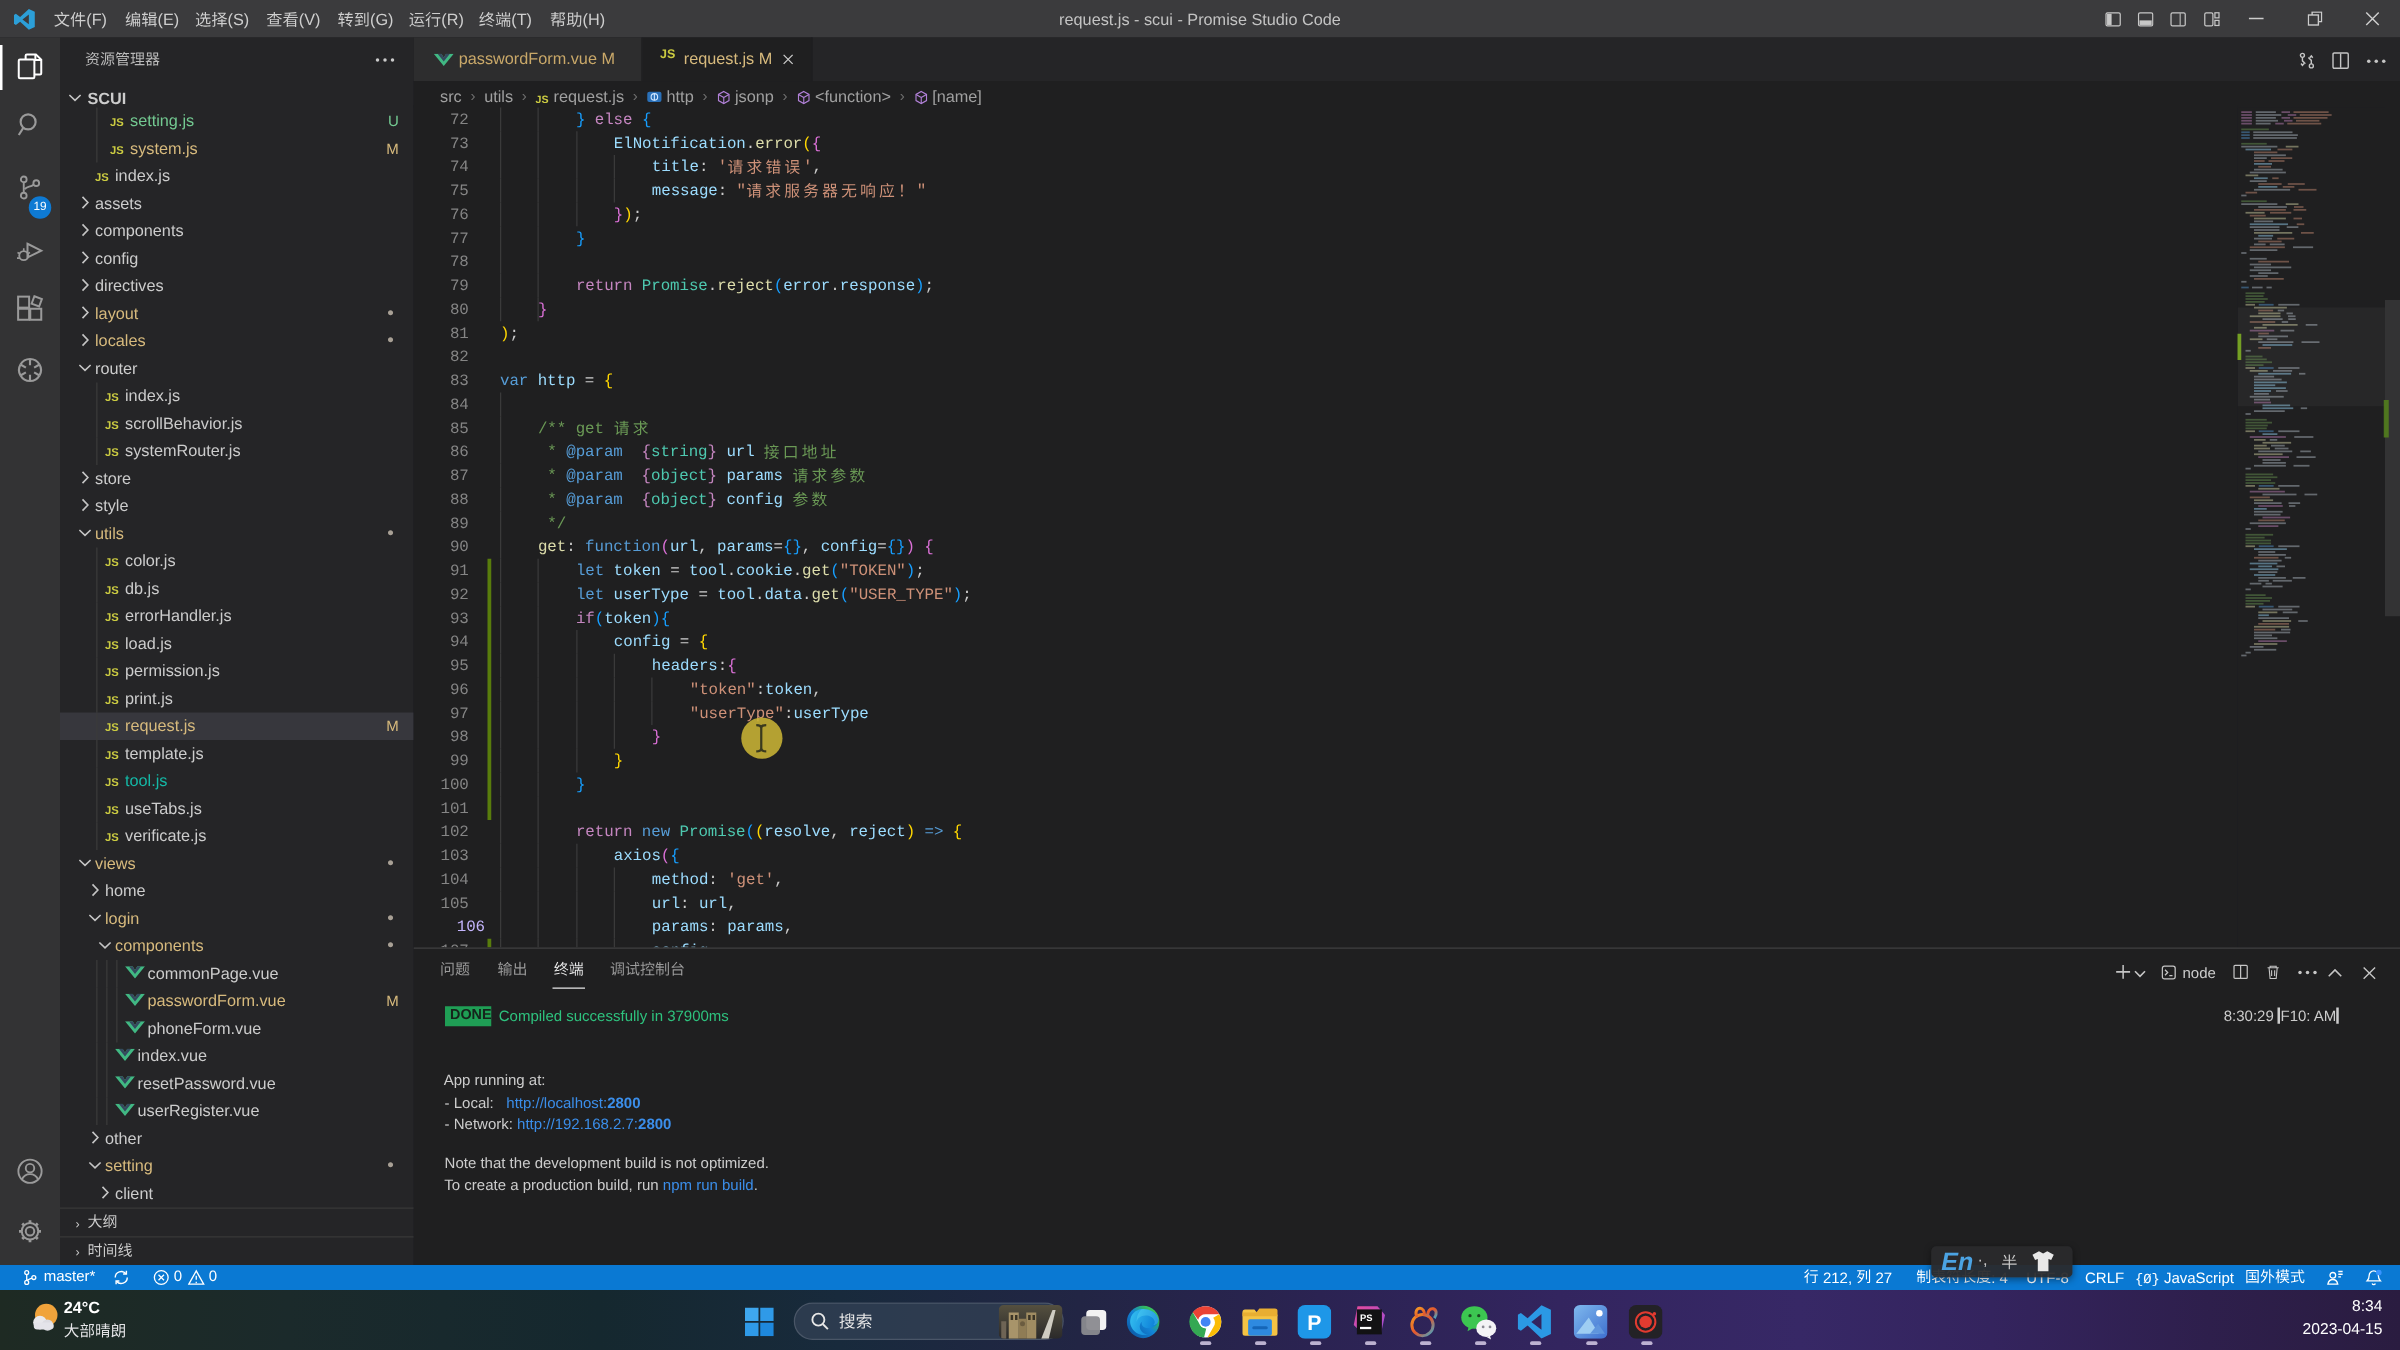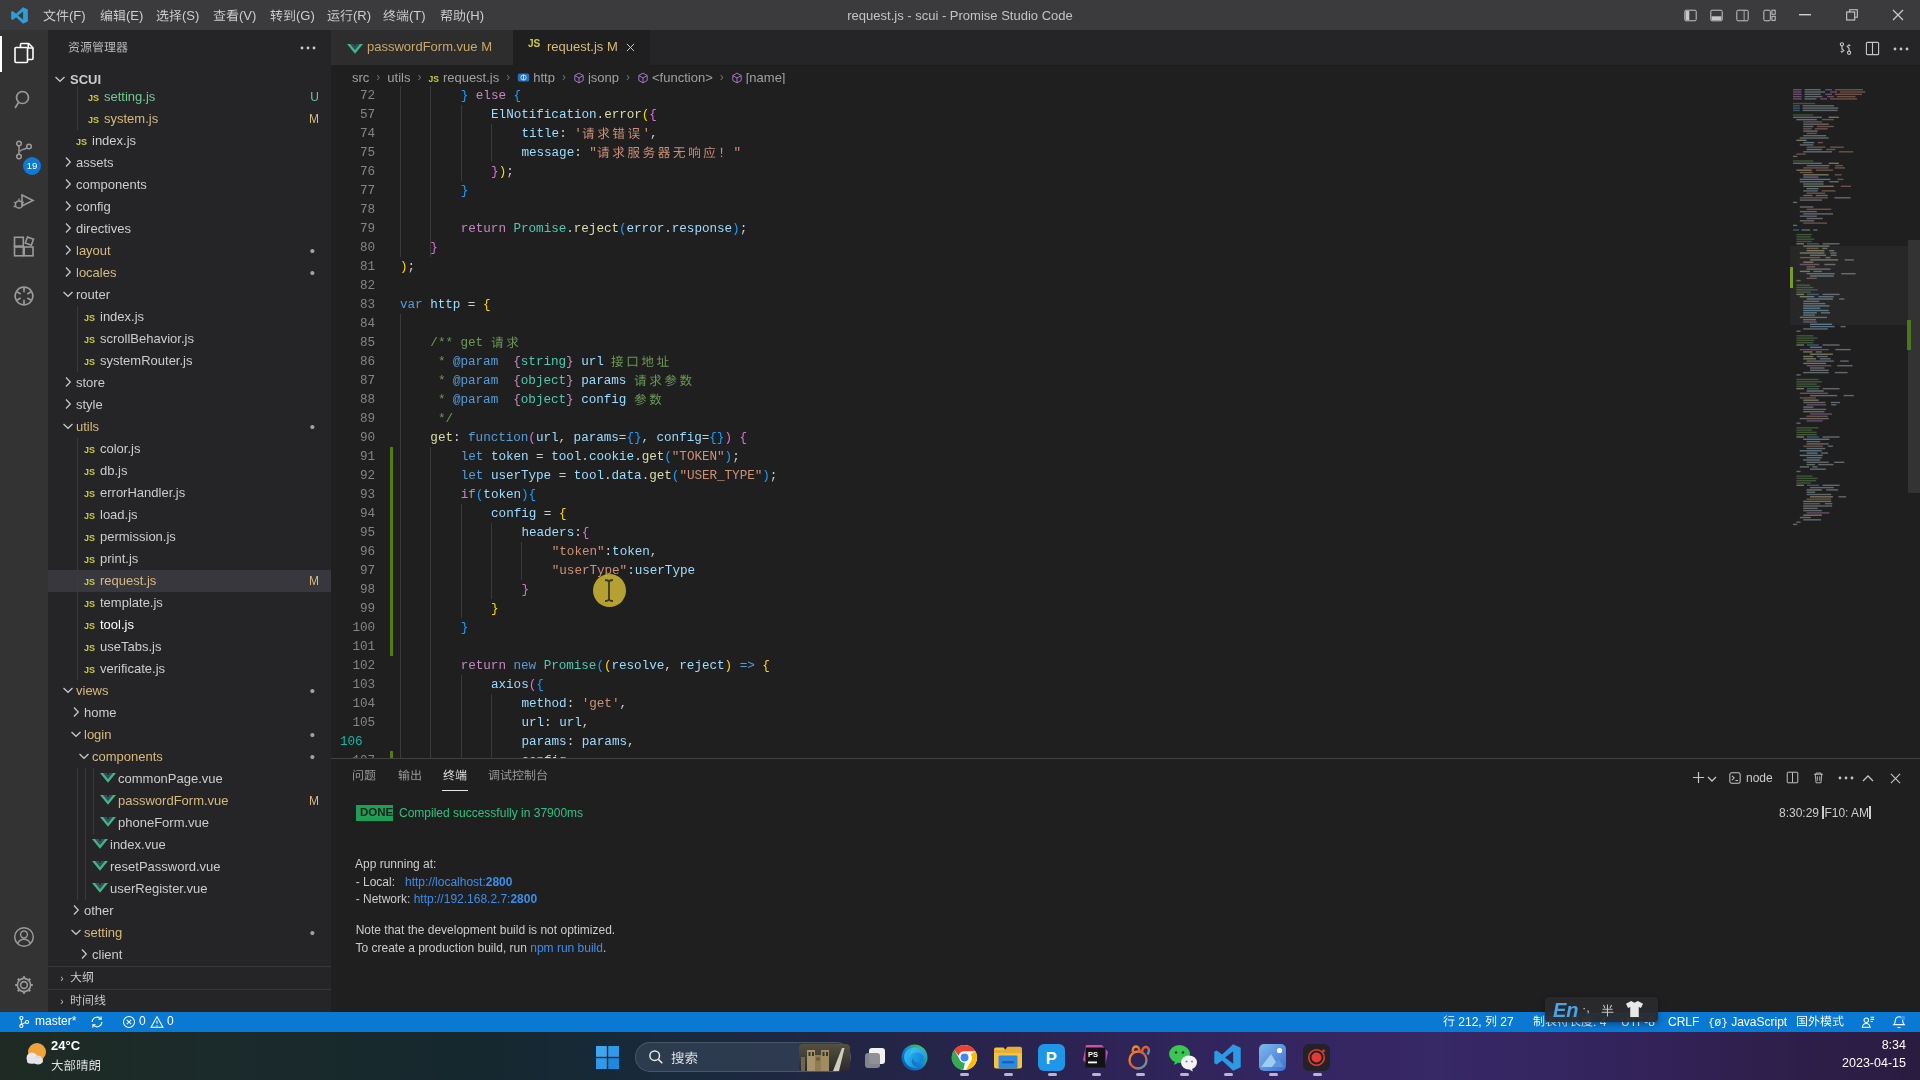--- a/index.html
+++ b/index.html
@@ -208,21 +208,21 @@
         <path d="M3.5 6l4.5 4.3L12.5 6" fill="none" stroke="#c5c5c5" stroke-width="1.3"></path>
       </svg><span style="color:#d7ba7d">utils</span></span><span style="position:absolute;right:16px;top:0;color:#a8a095;font-size:15px">•</span></div>
 <div class="tr" style="left:48px;top:438px;width:283px;"><span style="position:absolute;left:29px;top:0;width:1px;height:22px;background:#3b3b3b"></span><span style="margin-left:36px"><span style="display:inline-block;width:16px;color:#cbcb41;font-weight:bold;font-size:9px;letter-spacing:0">JS</span><span style="color:#cccccc">color.js</span></span></div>
 <div class="tr" style="left:48px;top:460px;width:283px;"><span style="position:absolute;left:29px;top:0;width:1px;height:22px;background:#3b3b3b"></span><span style="margin-left:36px"><span style="display:inline-block;width:16px;color:#cbcb41;font-weight:bold;font-size:9px;letter-spacing:0">JS</span><span style="color:#cccccc">db.js</span></span></div>
 <div class="tr" style="left:48px;top:482px;width:283px;"><span style="position:absolute;left:29px;top:0;width:1px;height:22px;background:#3b3b3b"></span><span style="margin-left:36px"><span style="display:inline-block;width:16px;color:#cbcb41;font-weight:bold;font-size:9px;letter-spacing:0">JS</span><span style="color:#cccccc">errorHandler.js</span></span></div>
 <div class="tr" style="left:48px;top:504px;width:283px;"><span style="position:absolute;left:29px;top:0;width:1px;height:22px;background:#3b3b3b"></span><span style="margin-left:36px"><span style="display:inline-block;width:16px;color:#cbcb41;font-weight:bold;font-size:9px;letter-spacing:0">JS</span><span style="color:#cccccc">load.js</span></span></div>
 <div class="tr" style="left:48px;top:526px;width:283px;"><span style="position:absolute;left:29px;top:0;width:1px;height:22px;background:#3b3b3b"></span><span style="margin-left:36px"><span style="display:inline-block;width:16px;color:#cbcb41;font-weight:bold;font-size:9px;letter-spacing:0">JS</span><span style="color:#cccccc">permission.js</span></span></div>
 <div class="tr" style="left:48px;top:548px;width:283px;"><span style="position:absolute;left:29px;top:0;width:1px;height:22px;background:#3b3b3b"></span><span style="margin-left:36px"><span style="display:inline-block;width:16px;color:#cbcb41;font-weight:bold;font-size:9px;letter-spacing:0">JS</span><span style="color:#cccccc">print.js</span></span></div>
 <div class="tr" style="left:48px;top:570px;width:283px;background:#37373d;"><span style="position:absolute;left:29px;top:0;width:1px;height:22px;background:#3b3b3b"></span><span style="margin-left:36px"><span style="display:inline-block;width:16px;color:#cbcb41;font-weight:bold;font-size:9px;letter-spacing:0">JS</span><span style="color:#d7ba7d">request.js</span></span><span style="position:absolute;right:12px;top:0;color:#d7ba7d;font-size:12px">M</span></div>
 <div class="tr" style="left:48px;top:592px;width:283px;"><span style="position:absolute;left:29px;top:0;width:1px;height:22px;background:#3b3b3b"></span><span style="margin-left:36px"><span style="display:inline-block;width:16px;color:#cbcb41;font-weight:bold;font-size:9px;letter-spacing:0">JS</span><span style="color:#cccccc">template.js</span></span></div>
-<div class="tr" style="left:48px;top:614px;width:283px;"><span style="position:absolute;left:29px;top:0;width:1px;height:22px;background:#3b3b3b"></span><span style="margin-left:36px"><span style="display:inline-block;width:16px;color:#cbcb41;font-weight:bold;font-size:9px;letter-spacing:0">JS</span><span style="color:#ffffff">tool.js</span></span></div>
+<div class="tr" style="left:48px;top:614px;width:283px;"><span style="position:absolute;left:29px;top:0;width:1px;height:22px;background:#3b3b3b"></span><span style="margin-left:36px"><span style="display:inline-block;width:16px;color:#cbcb41;font-weight:bold;font-size:9px;letter-spacing:0">JS</span><span style="color:#14b8a6">tool.js</span></span></div>
 <div class="tr" style="left:48px;top:636px;width:283px;"><span style="position:absolute;left:29px;top:0;width:1px;height:22px;background:#3b3b3b"></span><span style="margin-left:36px"><span style="display:inline-block;width:16px;color:#cbcb41;font-weight:bold;font-size:9px;letter-spacing:0">JS</span><span style="color:#cccccc">useTabs.js</span></span></div>
 <div class="tr" style="left:48px;top:658px;width:283px;"><span style="position:absolute;left:29px;top:0;width:1px;height:22px;background:#3b3b3b"></span><span style="margin-left:36px"><span style="display:inline-block;width:16px;color:#cbcb41;font-weight:bold;font-size:9px;letter-spacing:0">JS</span><span style="color:#cccccc">verificate.js</span></span></div>
 <div class="tr" style="left:48px;top:680px;width:283px;"><span style="margin-left:12px"><svg width="16" height="16" viewBox="0 0 16 16" style="vertical-align:-3px">
         <path d="M3.5 6l4.5 4.3L12.5 6" fill="none" stroke="#c5c5c5" stroke-width="1.3"></path>
       </svg><span style="color:#d7ba7d">views</span></span><span style="position:absolute;right:16px;top:0;color:#a8a095;font-size:15px">•</span></div>
 <div class="tr" style="left:48px;top:702px;width:283px;"><span style="margin-left:20px"><svg width="16" height="16" viewBox="0 0 16 16" style="vertical-align:-3px">
         <path d="M6 3.5l4.3 4.5L6 12.5" fill="none" stroke="#c5c5c5" stroke-width="1.3"></path>
       </svg><span style="color:#cccccc">home</span></span></div>
 <div class="tr" style="left:48px;top:724px;width:283px;"><span style="margin-left:20px"><svg width="16" height="16" viewBox="0 0 16 16" style="vertical-align:-3px">
         <path d="M3.5 6l4.5 4.3L12.5 6" fill="none" stroke="#c5c5c5" stroke-width="1.3"></path>
@@ -330,21 +330,21 @@
         <path d="M8 1.5l5.6 3.2v6.6L8 14.5l-5.6-3.2V4.7z"></path>
         <path d="M8 8l5.6-3.3M8 8L2.4 4.7M8 8v6.5"></path>
       </g>
     </svg>[name]</div>
 <div class="ab" style="left:331px;top:84px;width:1589px;height:674px;background:#1f1f20"></div>
 <div class="ab" id="codeclip" style="left:331px;top:84px;width:1459px;height:674px;background:#1f1f20;overflow:hidden">
 <div class="cl" style="left:9px;top:2px;width:35px;text-align:right;color:#858585">72</div>
 <div class="ab" style="left:69.0px;top:2px;width:1px;height:19px;background:#3a3a3a"></div>
 <div class="ab" style="left:99.4px;top:2px;width:1px;height:19px;background:#3a3a3a"></div>
 <div class="cl" style="left:129.72px;top:2px"><span style="color:#179fff">}</span> <span style="color:#c586c0">else</span> <span style="color:#179fff">{</span></div>
-<div class="cl" style="left:9px;top:21px;width:35px;text-align:right;color:#858585">57</div>
+<div class="cl" style="left:9px;top:21px;width:35px;text-align:right;color:#858585">73</div>
 <div class="ab" style="left:69.0px;top:21px;width:1px;height:19px;background:#3a3a3a"></div>
 <div class="ab" style="left:99.4px;top:21px;width:1px;height:19px;background:#3a3a3a"></div>
 <div class="ab" style="left:129.7px;top:21px;width:1px;height:19px;background:#3a3a3a"></div>
 <div class="cl" style="left:160.08px;top:21px"><span style="color:#9cdcfe">ElNotification</span><span style="color:#cccccc">.</span><span style="color:#dcdcaa">error</span><span style="color:#ffd700">(</span><span style="color:#da70d6">{</span></div>
 <div class="cl" style="left:9px;top:40px;width:35px;text-align:right;color:#858585">74</div>
 <div class="ab" style="left:69.0px;top:40px;width:1px;height:19px;background:#3a3a3a"></div>
 <div class="ab" style="left:99.4px;top:40px;width:1px;height:19px;background:#3a3a3a"></div>
 <div class="ab" style="left:129.7px;top:40px;width:1px;height:19px;background:#3a3a3a"></div>
 <div class="ab" style="left:160.1px;top:40px;width:1px;height:19px;background:#3a3a3a"></div>
 <div class="cl" style="left:190.44px;top:40px"><span style="color:#9cdcfe">title</span><span style="color:#cccccc">:</span> <span style="color:#ce9178">'</span><svg style="vertical-align:-2.52px" width="60.72" height="12.65" viewBox="0 -880 4800 1000">
@@ -511,21 +511,21 @@
 <div class="ab" style="left:99.4px;top:610px;width:1px;height:19px;background:#3a3a3a"></div>
 <div class="ab" style="left:129.7px;top:610px;width:1px;height:19px;background:#3a3a3a"></div>
 <div class="ab" style="left:160.1px;top:610px;width:1px;height:19px;background:#3a3a3a"></div>
 <div class="cl" style="left:190.44px;top:610px"><span style="color:#9cdcfe">method</span><span style="color:#cccccc">:</span> <span style="color:#ce9178">'get'</span><span style="color:#cccccc">,</span></div>
 <div class="cl" style="left:9px;top:629px;width:35px;text-align:right;color:#858585">105</div>
 <div class="ab" style="left:69.0px;top:629px;width:1px;height:19px;background:#3a3a3a"></div>
 <div class="ab" style="left:99.4px;top:629px;width:1px;height:19px;background:#3a3a3a"></div>
 <div class="ab" style="left:129.7px;top:629px;width:1px;height:19px;background:#3a3a3a"></div>
 <div class="ab" style="left:160.1px;top:629px;width:1px;height:19px;background:#3a3a3a"></div>
 <div class="cl" style="left:190.44px;top:629px"><span style="color:#9cdcfe">url</span><span style="color:#cccccc">:</span> <span style="color:#9cdcfe">url</span><span style="color:#cccccc">,</span></div>
-<div class="cl" style="left:9px;top:648px;width:35px;color:#14b8a6">106</div>
+<div class="cl" style="left:22px;top:648px;width:35px;text-align:right;color:#c4b5fd">106</div>
 <div class="ab" style="left:69.0px;top:648px;width:1px;height:19px;background:#3a3a3a"></div>
 <div class="ab" style="left:99.4px;top:648px;width:1px;height:19px;background:#3a3a3a"></div>
 <div class="ab" style="left:129.7px;top:648px;width:1px;height:19px;background:#3a3a3a"></div>
 <div class="ab" style="left:160.1px;top:648px;width:1px;height:19px;background:#3a3a3a"></div>
 <div class="cl" style="left:190.44px;top:648px"><span style="color:#9cdcfe">params</span><span style="color:#cccccc">:</span> <span style="color:#9cdcfe">params</span><span style="color:#cccccc">,</span></div>
 <div class="cl" style="left:9px;top:667px;width:35px;text-align:right;color:#858585">107</div>
 <div class="ab" style="left:69.0px;top:667px;width:1px;height:19px;background:#3a3a3a"></div>
 <div class="ab" style="left:99.4px;top:667px;width:1px;height:19px;background:#3a3a3a"></div>
 <div class="ab" style="left:129.7px;top:667px;width:1px;height:19px;background:#3a3a3a"></div>
 <div class="ab" style="left:160.1px;top:667px;width:1px;height:19px;background:#3a3a3a"></div>

